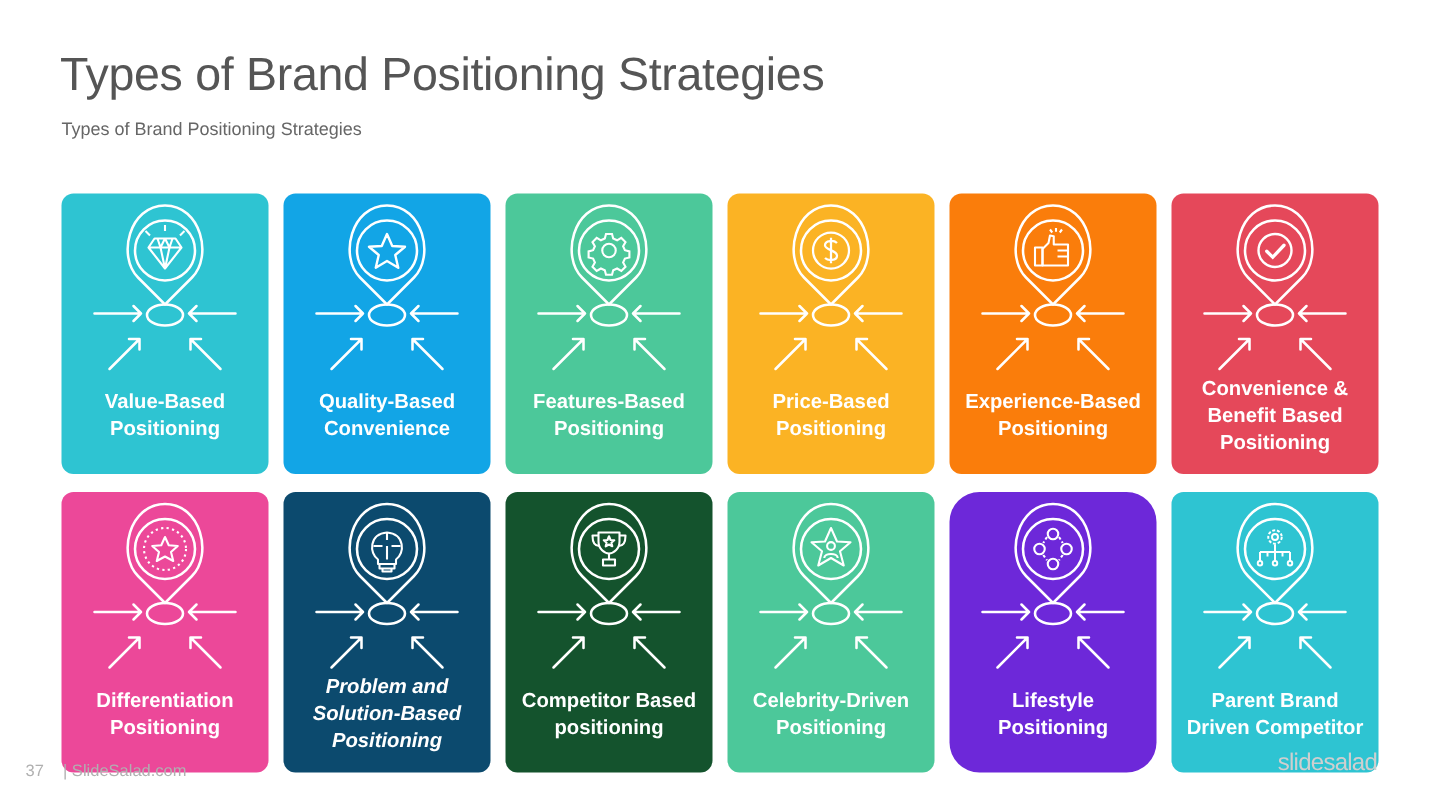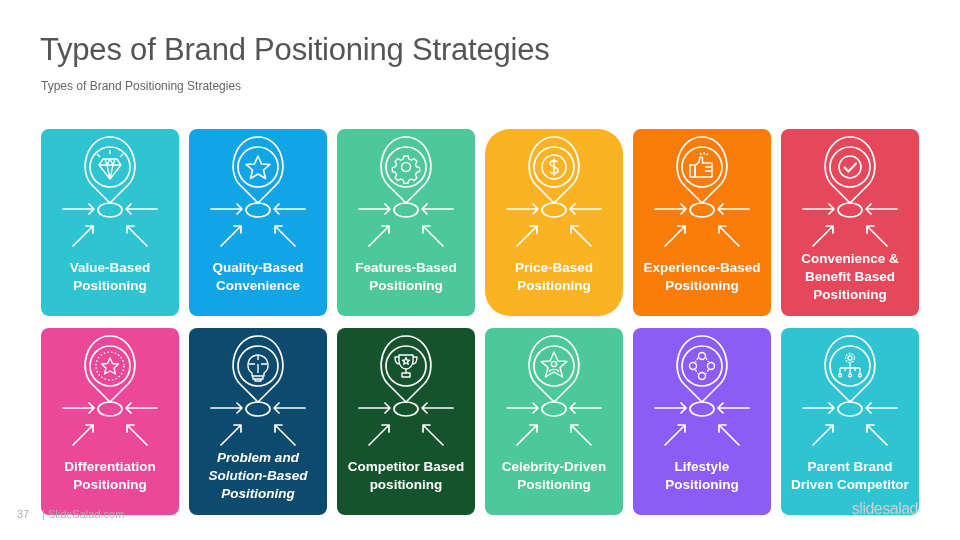--- a/index.html
+++ b/index.html
@@ -44,21 +44,21 @@
     <svg class="pin" viewBox="0 0 138 125">
         <use href="#pin-base"></use>
       <g fill="none" stroke="#fff" stroke-width="1.4">
         <circle cx="69" cy="38" r="4.5"></circle>
         <path d="M67 27 h4 l0.8 3 l2.6 1.2 l2.8-1.6 l2.8 2.8 l-1.6 2.8 l1.2 2.6 l3 0.8 v4 l-3 0.8 l-1.2 2.6 l1.6 2.8 l-2.8 2.8 l-2.8-1.6 l-2.6 1.2 l-0.8 3 h-4 l-0.8-3 l-2.6-1.2 l-2.8 1.6 l-2.8-2.8 l1.6-2.8 l-1.2-2.6 l-3-0.8 v-4 l3-0.8 l1.2-2.6 l-1.6-2.8 l2.8-2.8 l2.8 1.6 l2.6-1.2 Z"></path>
       </g>
     </svg>
     <div class="label">Features-Based Positioning</div>
   </div>
 
-  <div class="card" style="background: rgb(251, 179, 36); border-radius: 25px;">
+  <div class="card" style="background: rgb(251, 179, 36);">
     <svg class="pin" viewBox="0 0 138 125">
         <use href="#pin-base"></use>
       <g fill="none" stroke="#fff" stroke-width="1.5">
         <circle cx="69" cy="38" r="12"></circle>
         <path d="M73 33 C71 31 65 31 65 34.5 C65 38 73 37.5 73 41.5 C73 45 67 45 65 43 M69 29.5 V46.5"></path>
       </g>
     </svg>
     <div class="label">Price-Based Positioning</div>
   </div>
 
@@ -126,21 +126,21 @@
         <use href="#pin-base"></use>
       <g fill="none" stroke="#fff" stroke-width="1.4" stroke-linejoin="round">
         <path d="M69 24 L73 33 L82 33.5 L75 39.5 L77.5 49 L69 44 L60.5 49 L63 39.5 L56 33.5 L65 33 Z"></path>
         <circle cx="69" cy="36" r="2.6"></circle>
         <path d="M64.5 44 C64.5 40.5 73.5 40.5 73.5 44"></path>
       </g>
     </svg>
     <div class="label">Celebrity-Driven Positioning</div>
   </div>
 
-  <div class="card" style="background: #8b5cf6;">
+  <div class="card" style="background: #6d28d9; border-radius: 20px;">
     <svg class="pin" viewBox="0 0 138 125">
         <use href="#pin-base"></use>
       <g fill="none" stroke="#fff" stroke-width="1.4">
         <circle cx="69" cy="28" r="3.5"></circle>
         <circle cx="60" cy="38" r="3.5"></circle>
         <circle cx="78" cy="38" r="3.5"></circle>
         <circle cx="69" cy="48" r="3.5"></circle>
         <path d="M65 30 L62.5 34 M73 30 L75.5 34 M62.5 42 L65 45.5 M75.5 42 L73 45.5" stroke-dasharray="2 1.5"></path>
       </g>
     </svg>

